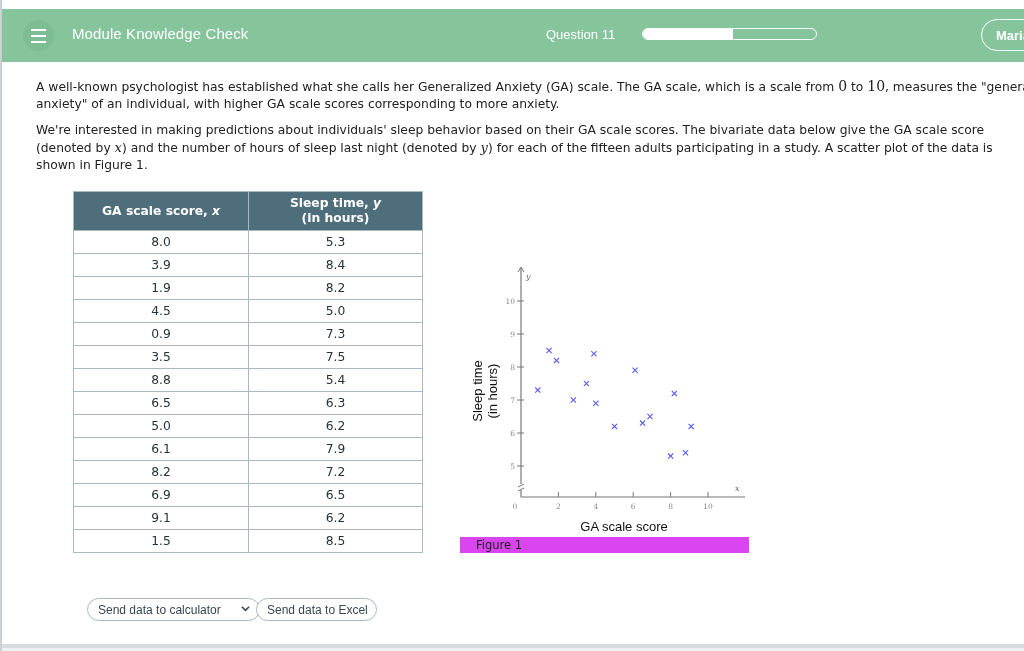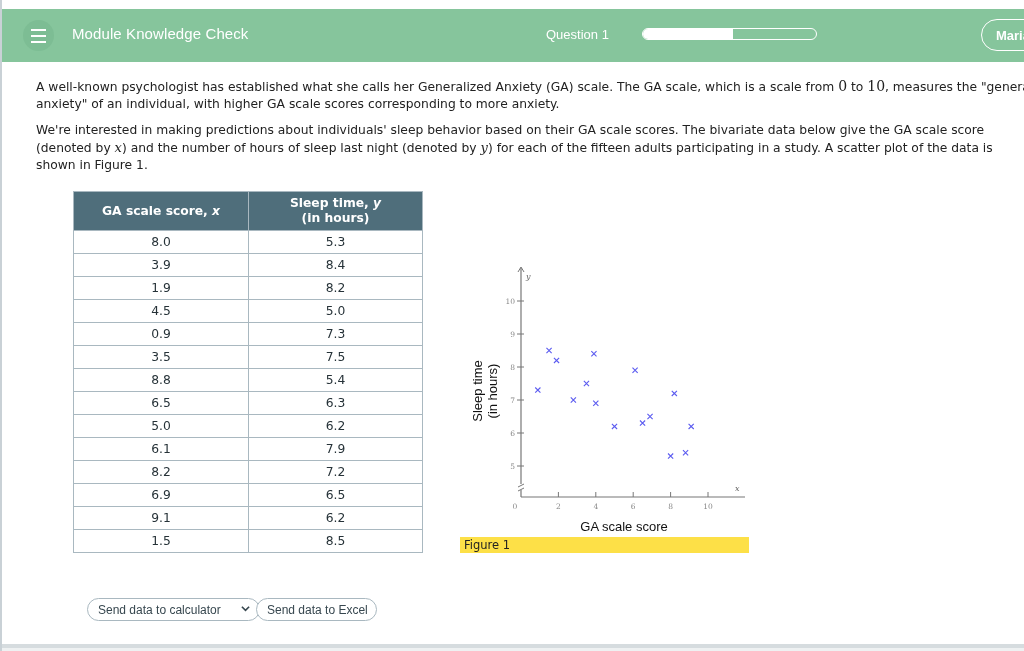--- a/index.html
+++ b/index.html
@@ -22,37 +22,37 @@
   table.data { position: absolute; left: 73px; top: 191px; border-collapse: collapse; width: 350px; font-size: 12.3px; }
   table.data th { background: #4f6e7b; color: #fff; font-weight: bold; height: 39px; border: 1px solid #a9b8c0; line-height: 15px; }
   table.data td { height: 23px; text-align: center; border: 1px solid #a9b8c0; color: #263238; }
   table.data th:first-child, table.data td:first-child { width: 175px; }
   .btn-pill { position: absolute; top: 598px; height: 23px; border: 1px solid #a9b8c0; border-radius: 12px; background: #fff; font-family: "Liberation Sans", sans-serif; font-size: 12px; color: #37474f; padding: 4px 10px 0 10px; white-space: nowrap; cursor: pointer; }
   .btn-calc { left: 87px; width: 173px; }
   .btn-excel { left: 256px; width: 121px; text-align: center; }
   .chev { position: absolute; right: 9px; top: 5px; width: 9px; height: 9px; }
   .chart { position: absolute; left: 460px; top: 262px; width: 300px; height: 270px; }
   .ylabel { position: absolute; left: 466px; top: 356px; width: 40px; height: 70px; }
-  .figure-caption { position: absolute; left: 460px; top: 537px; width: 289px; height: 16px; background: #fde047; font-size: 11.5px; padding: 1px 0 0 4px; color: #222; }
+  .figure-caption { position: absolute; left: 460px; top: 537px; width: 289px; height: 16px; background: #d946ef; font-size: 11.5px; padding: 1px 0 0 16px; color: #222; }
   .bottom-bar { position: absolute; left: 2px; top: 644px; width: 1022px; height: 7px; background: #d6dcdf; }
   .bottom-bar2 { position: absolute; left: 2px; top: 648px; width: 1022px; height: 3px; background: #eef1f2; }
 </style>
 </head>
 <body>
 
 <div class="left-edge"></div>
 
 <header class="topbar">
   <div class="menu-btn">
     <span></span>
     <span></span>
     <span></span>
   </div>
   <div class="app-title">Module Knowledge Check</div>
-  <div class="question-label">Question 1</div>
+  <div class="question-label">Question 11</div>
   <div class="progress">
     <div class="progress-fill" id="progress-fill" style="width: 52%;"></div>
   </div>
   <div class="user-btn">Maria</div>
 </header>
 
 <main class="content">
   <p>
     <span>A well-known psychologist has established what she calls her Generalized Anxiety (GA) scale. The GA scale, which is a scale from </span><span class="mathnum">0</span><span> to </span><span class="mathnum">10</span><span>, measures the "general</span><br>
     <span>anxiety" of an individual, with higher GA scale scores corresponding to more anxiety.</span>

